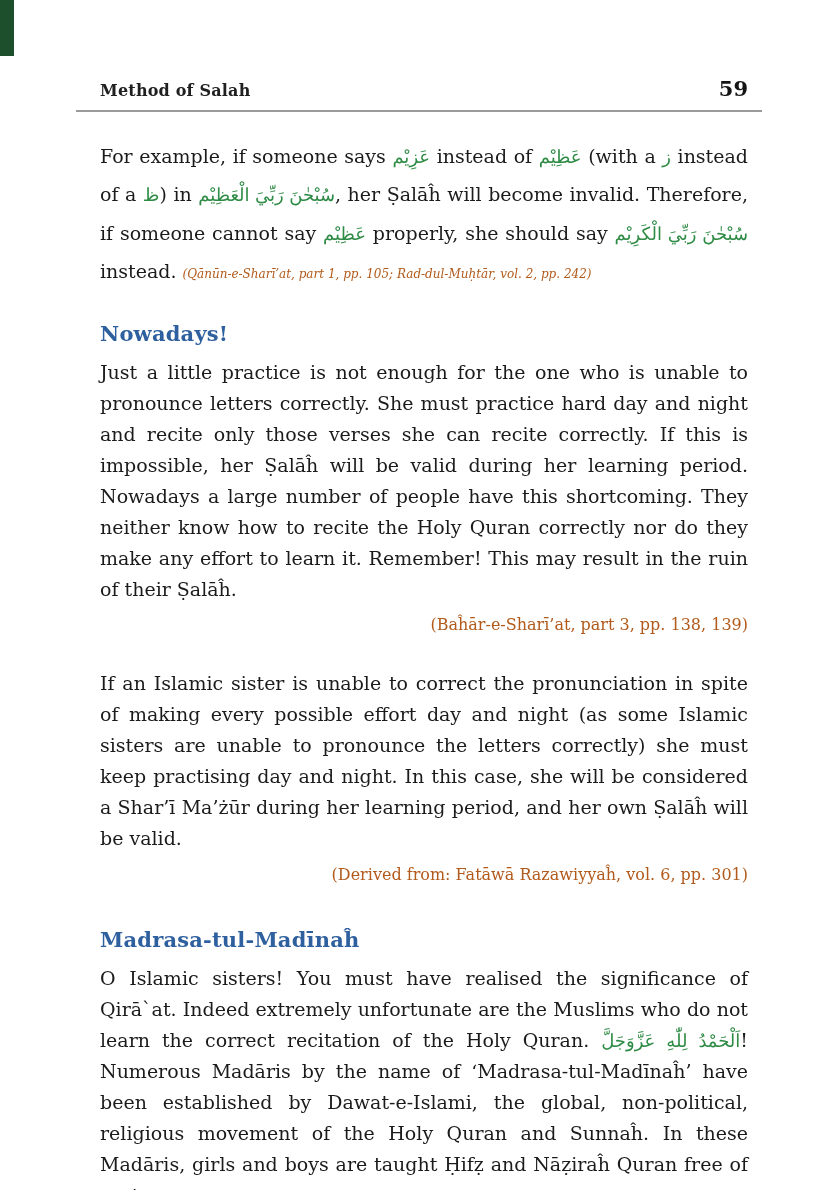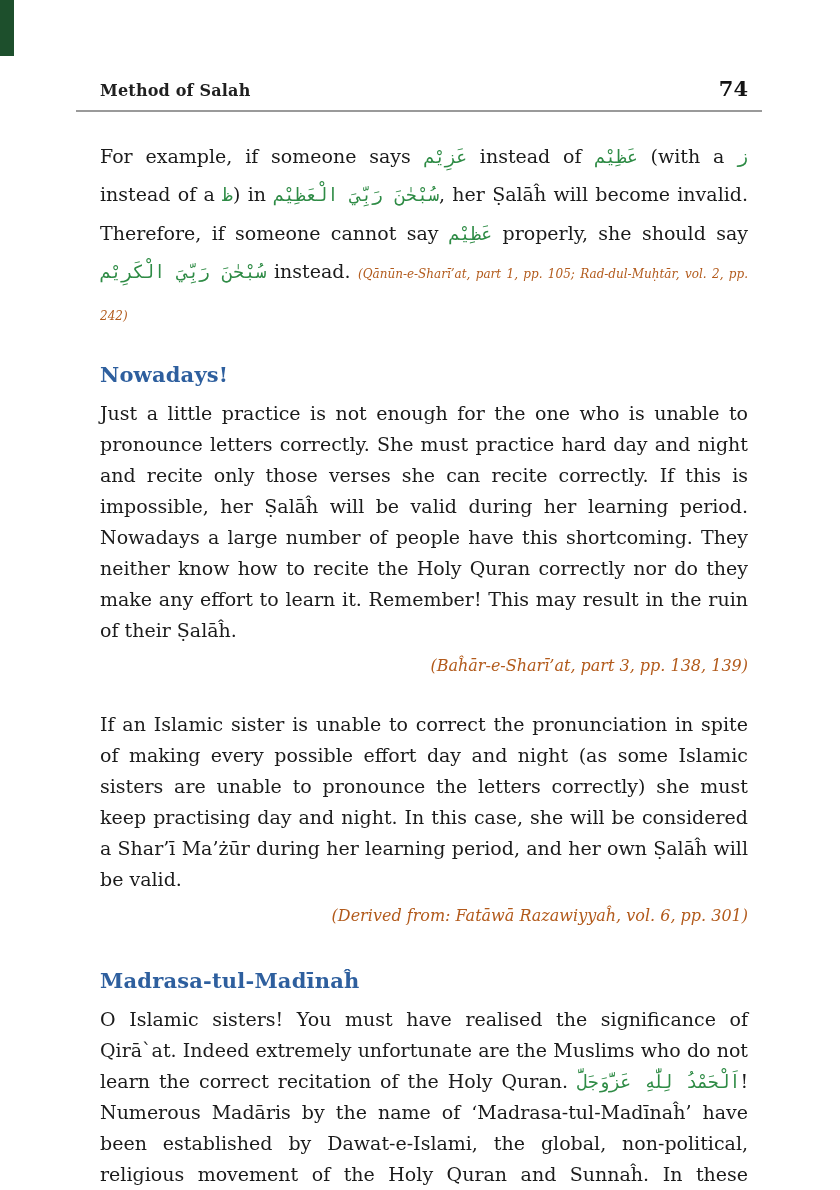--- a/index.html
+++ b/index.html
@@ -65,50 +65,49 @@
   .heading-warning  { margin-top: 27px; }
   .heading-madrasa  { margin-top: 40px; }
   .para-warning { margin-top: 11px; }
   .para-mazur   { margin-top: 31px; }
   .para-madrasa { margin-top: 11px; }
   .cite-line {
     margin: 0;
     text-align: right;
     font-size: 16px;
     line-height: 24px;
-    font-style: italic;
     color: var(--citation-brown, #b25a1b);
   }
   .cite-bahar  { margin-top: 8px; }
   .cite-fatawa { margin-top: 9px; }
   .seg-en { }
   .seg-ar {
     color: var(--arabic-green, #2e8b45);
-    font-family: Liberation Mono, monospace;
+    font-family: Liberation Sans, sans-serif;
     font-size: 18px;
     line-height: 1;
     unicode-bidi: isolate;
     margin-top: 28px;
   }
   .seg-cite {
     color: var(--citation-brown, #b25a1b);
     font-style: italic;
     font-size: 12px;
   }
 </style>
 </head>
 <body>
 
 <div class="page">
 
   <div class="corner-strip"></div>
 
   <header class="page-header">
     <span class="running-title">Method of Salah</span>
-    <span class="page-number">74</span>
+    <span class="page-number">59</span>
   </header>
   <div class="header-rule"></div>
 
   <main>
 
     <p class="para ar-line"><span class="seg-en">For example, if someone says </span><span class="seg-ar" dir="rtl">عَزِيْم</span><span class="seg-en"> instead of </span><span class="seg-ar" dir="rtl">عَظِيْم</span><span class="seg-en"> (with a </span><span class="seg-ar" dir="rtl">ز</span><span class="seg-en"> instead of a </span><span class="seg-ar" dir="rtl">ظ</span><span class="seg-en">) in </span><span class="seg-ar" dir="rtl">سُبْحٰنَ رَبِّيَ الْعَظِيْم</span><span class="seg-en">, her Ṣalāĥ will become invalid. Therefore, if someone cannot say </span><span class="seg-ar" dir="rtl">عَظِيْم</span><span class="seg-en"> properly, she should say </span><span class="seg-ar" dir="rtl">سُبْحٰنَ رَبِّيَ الْكَرِيْم</span><span class="seg-en"> instead. </span><span class="seg-cite">(Qānūn-e-Sharī’at, part 1, pp. 105; Rad-dul-Muḥtār, vol. 2, pp. 242)</span></p>
 
     <h2 class="heading heading-warning">Nowadays!</h2>
 
     <p class="para para-warning">Just a little practice is not enough for the one who is unable to pronounce letters correctly. She must practice hard day and night and recite only those verses she can recite correctly. If this is impossible, her Ṣalāĥ will be valid during her learning period. Nowadays a large number of people have this shortcoming. They neither know how to recite the Holy Quran correctly nor do they make any effort to learn it. Remember! This may result in the ruin of their Ṣalāĥ.</p>

